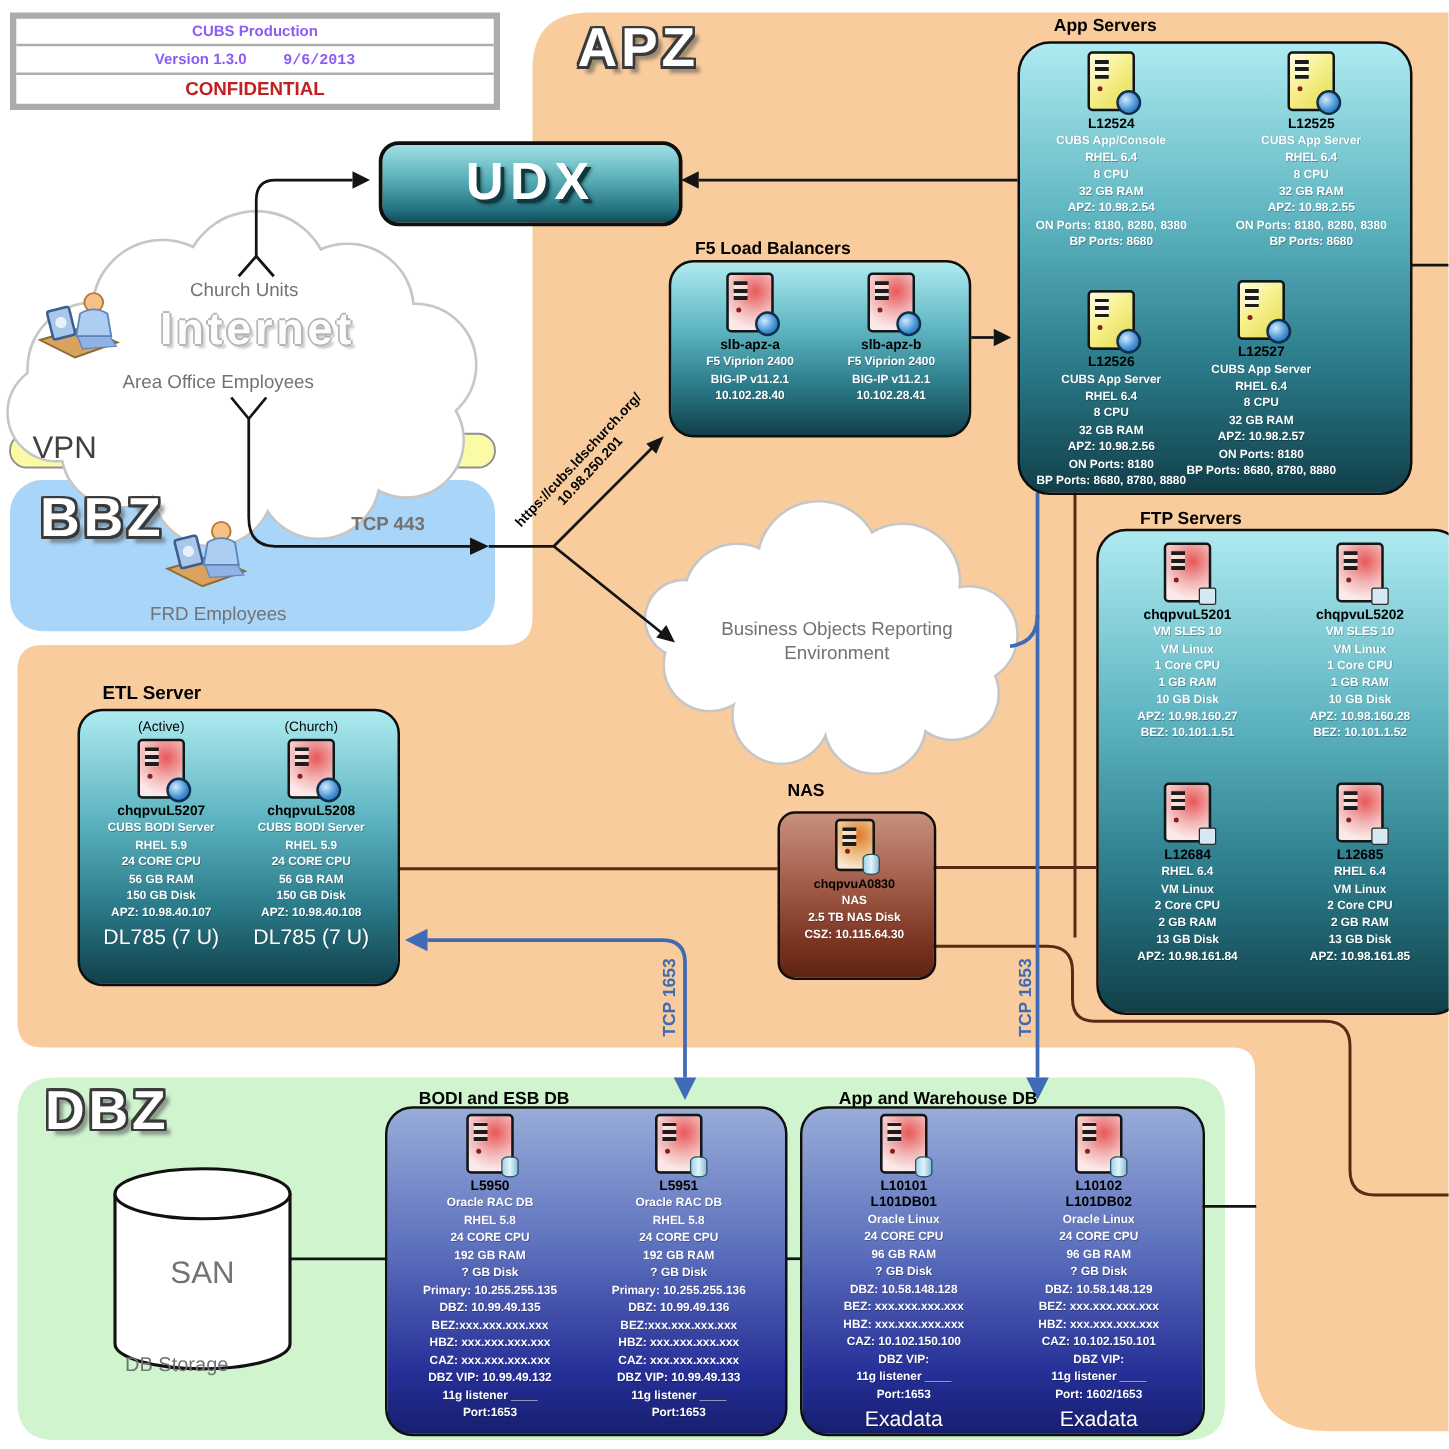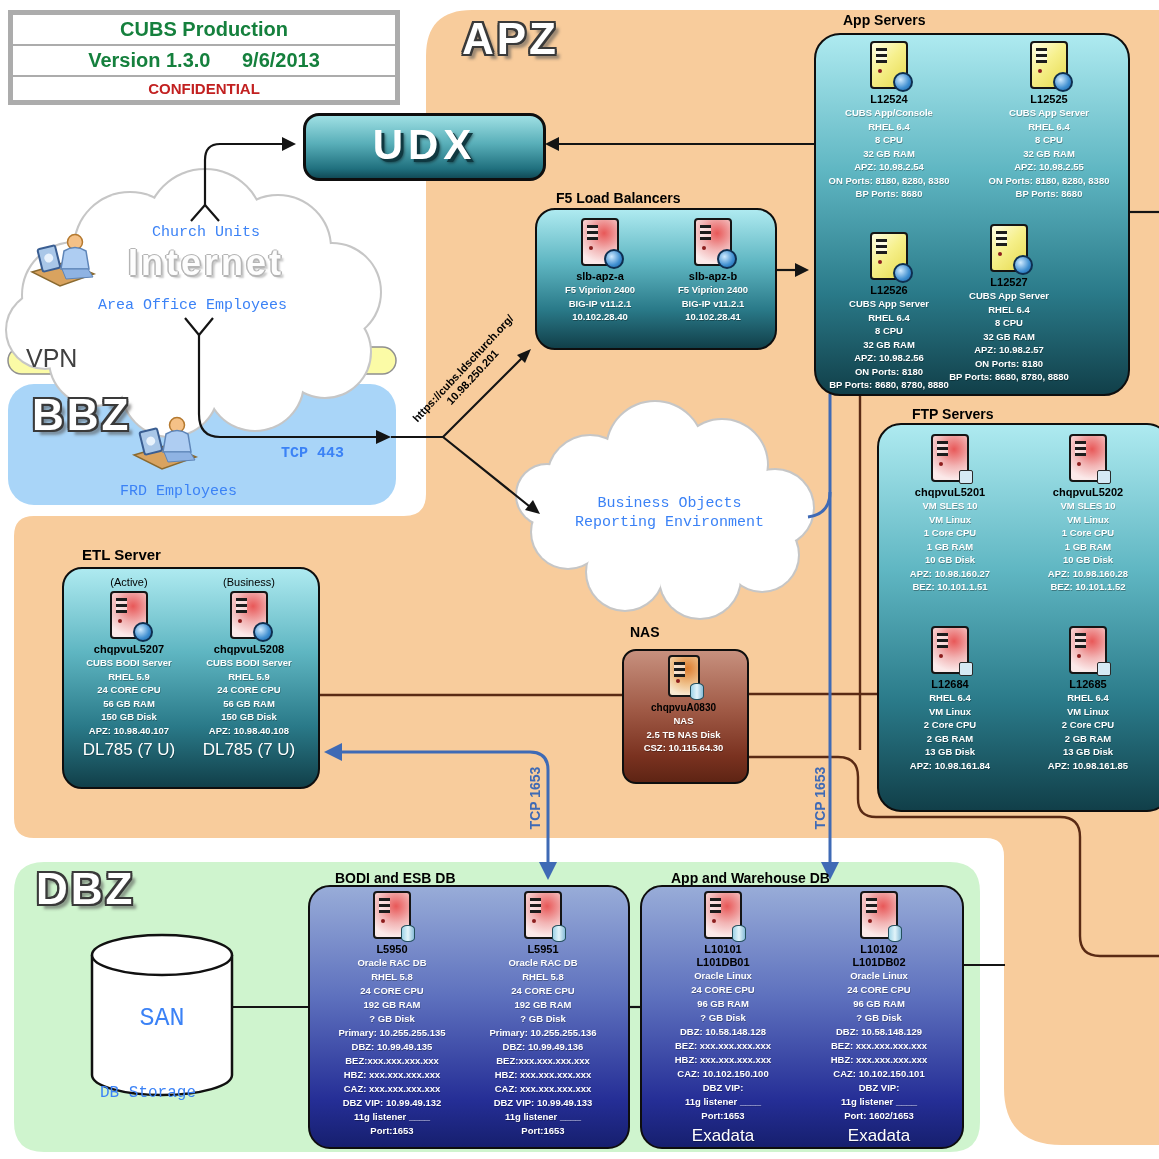--- a/index.html
+++ b/index.html
@@ -5,23 +5,23 @@
   html,body{margin:0;padding:0;background:#fff;}
   .canvas{position:relative;width:1159px;height:1159px;overflow:hidden;background:#fff;
           font-family:"Liberation Sans",sans-serif;}
   .abs{position:absolute;}
   svg.bg{position:absolute;left:0;top:0;}
 
   
   .tblock{left:8px;top:10px;width:382px;border:5px solid #ACACAC;background:#fff;}
   .tblock .row{padding:3px 4px;text-align:center;font-weight:bold;}
   .tblock .row+.row{border-top:2px solid #ACACAC;}
-  .t-gray{color:#15803d;font-size:20px;}
+  .t-gray{color:#8b5cf6;font-size:12px;}
   .t-red{color:#C22020;font-size:15px;}
-  .t-date{margin-left:26px;}
+  .t-date{margin-left:26px;font-family:Liberation Mono, monospace;}
 
   
   .bigzone{font-weight:800;color:#fff;letter-spacing:3px;
     text-shadow:2px 0 0 #3a3a3a,-2px 0 0 #3a3a3a,0 2px 0 #3a3a3a,0 -2px 0 #3a3a3a,
       2px 2px 0 #3a3a3a,-2px -2px 0 #3a3a3a,2px -2px 0 #3a3a3a,-2px 2px 0 #3a3a3a,
       5px 5px 3px rgba(80,80,80,.55);}
   .apz-l{left:462px;top:14px;font-size:44px;}
   .bbz-l{left:32px;top:390px;font-size:44px;}
   .dbz-l{left:36px;top:864px;font-size:44px;}
   .internet-l{left:128px;top:242px;font-size:36px;font-weight:800;color:#fdfdfd;letter-spacing:3px;
@@ -61,23 +61,23 @@
   .badge.disk{right:-6px;bottom:-4px;width:12px;height:12px;border:1.5px solid #2a2a2a;border-radius:2px;
     background:#D5E9F4;}
   .nname{font-weight:bold;font-size:11px;color:#000;line-height:13px;}
   .ntag{font-size:11px;color:#000;}
   .nlines div{font-weight:bold;font-size:9.5px;line-height:13.5px;color:#fff;
     text-shadow:.5px .5px 0 rgba(0,0,0,.3);}
   .nlines.lh14 div{line-height:14px;}
   .nfooter{font-size:17px;color:#fff;margin-top:3px;text-shadow:.5px .5px 0 rgba(0,0,0,.3);}
 
   
-  .lbl{position:absolute;color:#3b82f6;font-family:Liberation Mono, monospace;}
+  .lbl{position:absolute;color:#737373;}
   .b15{font-size:15px;}
-  .tcp443{left:281px;top:411px;font-size:15px;font-weight:bold;margin-top:34px;}
+  .tcp443{left:281px;top:411px;font-size:15px;font-weight:bold;}
   .tcp1653{position:absolute;width:80px;text-align:center;transform:rotate(-90deg);
     color:#3F6AB5;font-weight:bold;font-size:14px;}
   .httpslbl{position:absolute;left:376px;top:360px;width:184px;text-align:center;
     transform:rotate(-47deg);font-weight:bold;font-size:11px;line-height:13px;color:#000;}
   .boclab{left:562px;top:494px;width:215px;text-align:center;font-size:15px;line-height:19px;}
   .sanlab{left:122px;top:1004px;width:80px;text-align:center;font-size:25px;}
   .dbstor{left:100px;top:1084px;font-size:16px;}
 </style>
 </head>
 <body>
@@ -435,21 +435,21 @@
         <div>CUBS BODI Server</div>
         <div>RHEL 5.9</div>
         <div>24 CORE CPU</div>
         <div>56 GB RAM</div>
         <div>150 GB Disk</div>
         <div>APZ: 10.98.40.107</div>
       </div>
     <div class="nfooter">DL785 (7 U)</div>
   </div>
   <div class="node" style="left:190px;top:576px;width:118px">
-    <div class="ntag">(Business)</div>
+    <div class="ntag">(Church)</div>
     <div class="srv red" style="margin-top:3px">
         <div class="slots"></div>
         <div class="dot"></div>
         <div class="badge globe"></div>
       </div>
     <div class="nname">chqpvuL5208</div>
     <div class="nlines">
         <div>CUBS BODI Server</div>
         <div>RHEL 5.9</div>
         <div>24 CORE CPU</div>

